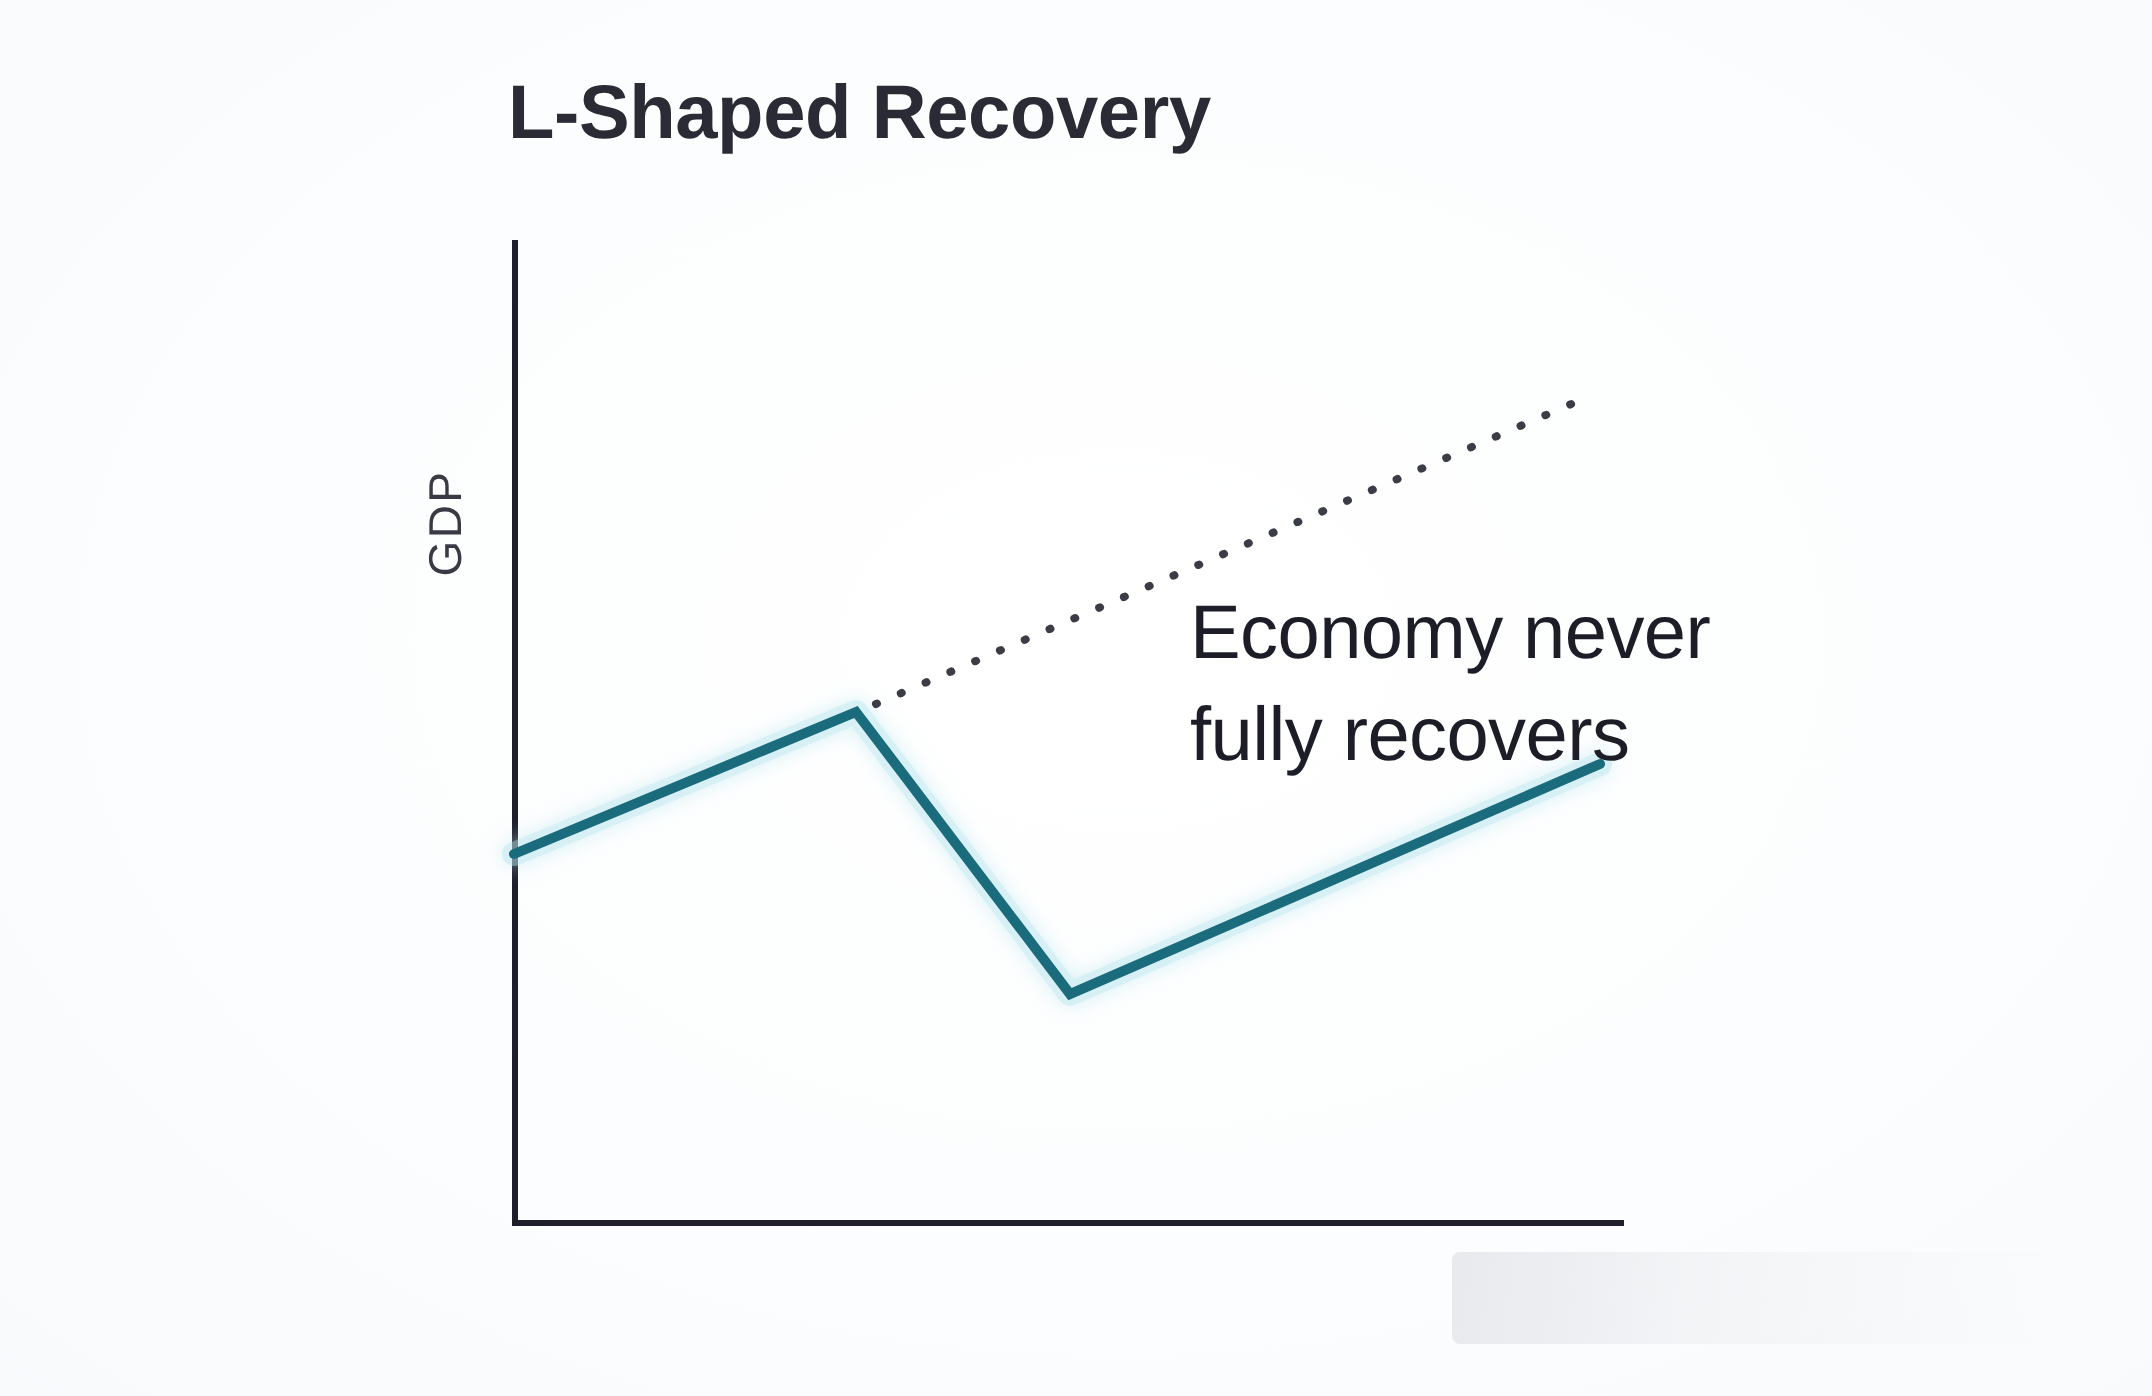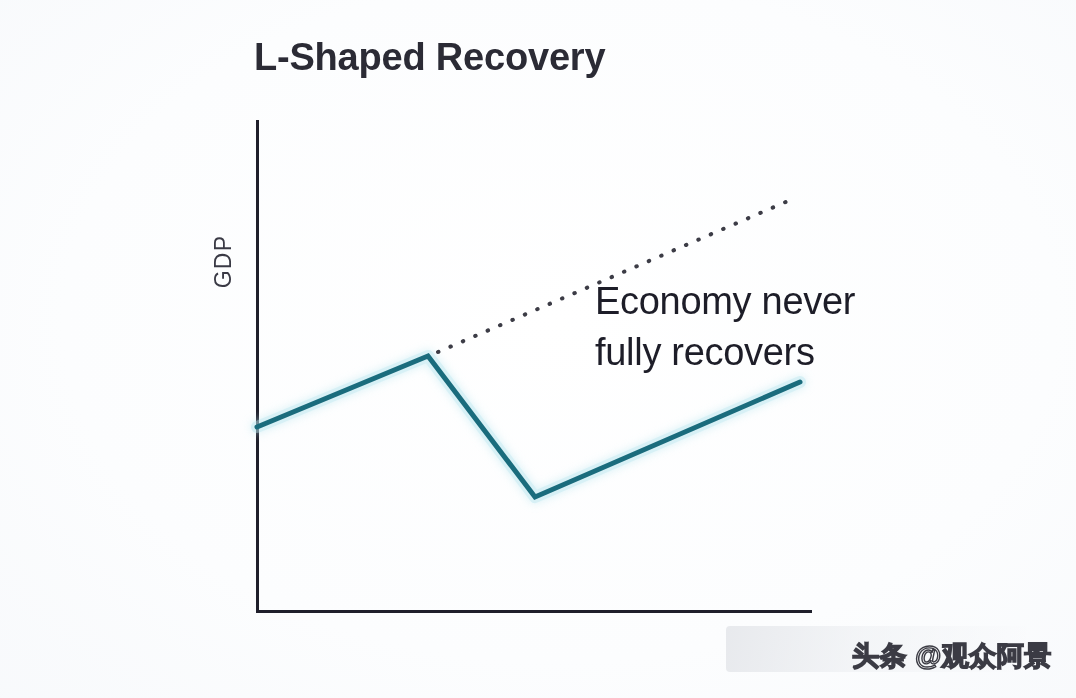--- a/index.html
+++ b/index.html
@@ -71,21 +71,21 @@
     font-size: 28px;
     letter-spacing: 2.5px;
     color: #2f2f3a;
     white-space: nowrap;
   }
 
   
   #annotation {
     position: absolute;
     left: 595px;
-    top: 276px;
+    top: 292px;
     font-size: 38px;
     font-weight: 300;
     line-height: 1.33;
     color: #1d1d28;
     white-space: pre-line;
     letter-spacing: -0.3px;
   }
 
   
   #watermark-plate {
@@ -142,15 +142,14 @@
   </svg>
 
   <div id="y-axis-label">GDP</div>
 
 
   <div id="annotation">Economy never
 fully recovers</div>
 
   <div id="watermark-plate"></div>
 
-  <div id="watermark">头条 @观众阿景</div>
 
 </div>
 
 </body></html>

